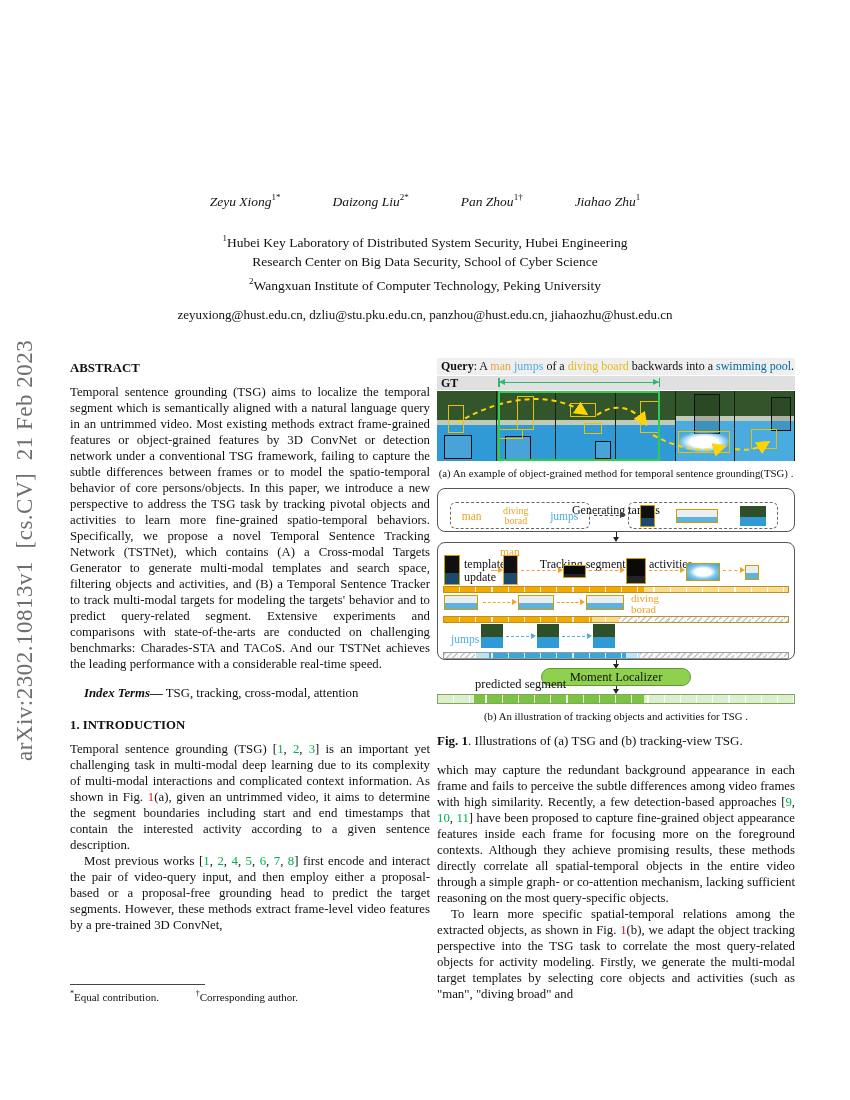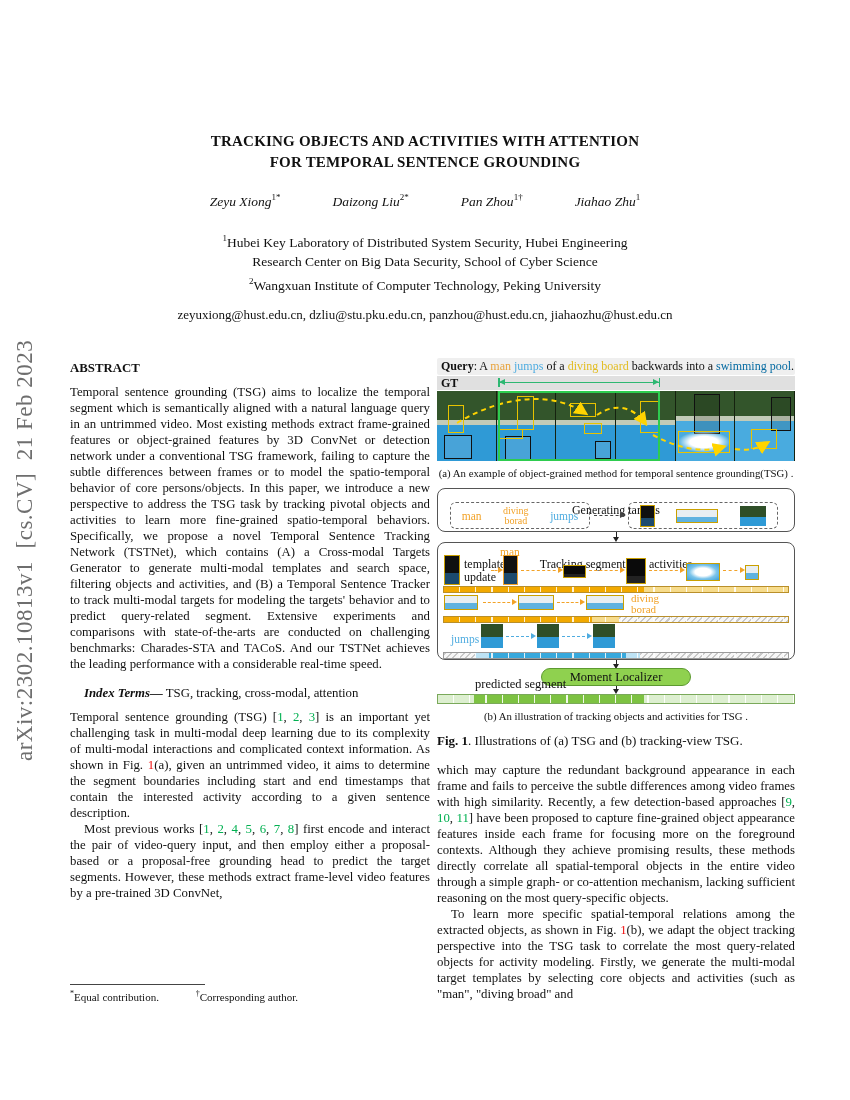--- a/index.html
+++ b/index.html
@@ -141,44 +141,41 @@
   .figcap { font-size:13px; margin-top:9px; }
   .figcap b { font-weight:bold; }
 </style>
 </head>
 <body>
 
 <div class="page">
 
   <div class="arxiv">arXiv:2302.10813v1  [cs.CV]  21 Feb 2023</div>
 
-  <div class="title">
-    <div>TRACKING OBJECTS AND ACTIVITIES WITH ATTENTION</div>
-    <div>FOR TEMPORAL SENTENCE GROUNDING</div>
-  </div>
 
   <div class="authors">
     <span><span>Zeyu Xiong</span><sup>1*</sup></span>
     <span><span>Daizong Liu</span><sup>2*</sup></span>
     <span><span>Pan Zhou</span><sup>1†</sup></span>
     <span><span>Jiahao Zhu</span><sup>1</sup></span>
   </div>
 
   <div class="affils">
     <div><sup>1</sup><span>Hubei Key Laboratory of Distributed System Security, Hubei Engineering</span></div>
     <div><span>Research Center on Big Data Security, School of Cyber Science</span></div>
     <div><sup>2</sup><span>Wangxuan Institute of Computer Technology, Peking University</span></div>
   </div>
 
   <div class="emails">zeyuxiong@hust.edu.cn, dzliu@stu.pku.edu.cn, panzhou@hust.edu.cn, jiahaozhu@hust.edu.cn</div>
 
   <div class="col left">
     <div class="sec-head">ABSTRACT</div>
     <p class="just">Temporal sentence grounding (TSG) aims to localize the temporal segment which is semantically aligned with a natural language query in an untrimmed video. Most existing methods extract frame-grained features or object-grained features by 3D ConvNet or detection network under a conventional TSG framework, failing to capture the subtle differences between frames or to model the spatio-temporal behavior of core persons/objects. In this paper, we introduce a new perspective to address the TSG task by tracking pivotal objects and activities to learn more fine-grained spatio-temporal behaviors. Specifically, we propose a novel Temporal Sentence Tracking Network (TSTNet), which contains (A) a Cross-modal Targets Generator to generate multi-modal templates and search space, filtering objects and activities, and (B) a Temporal Sentence Tracker to track multi-modal targets for modeling the targets' behavior and to predict query-related segment. Extensive experiments and comparisons with state-of-the-arts are conducted on challenging benchmarks: Charades-STA and TACoS. And our TSTNet achieves the leading performance with a considerable real-time speed.</p>
     <p class="index-terms"><span class="bi">Index Terms—</span><span> TSG, tracking, cross-modal, attention</span></p>
+    <div class="sec-head intro-head">1. INTRODUCTION</div>
     <p class="just"><span>Temporal sentence grounding (TSG) [</span><span class="seg-green">1</span><span>, </span><span class="seg-green">2</span><span>, </span><span class="seg-green">3</span><span>] is an important yet challenging task in multi-modal deep learning due to its complexity of multi-modal interactions and complicated context information. As shown in Fig. </span><span class="seg-red">1</span><span>(a), given an untrimmed video, it aims to determine the segment boundaries including start and end timestamps that contain the interested activity according to a given sentence description.</span></p>
     <p class="just indent"><span>Most previous works [</span><span class="seg-green">1</span><span>, </span><span class="seg-green">2</span><span>, </span><span class="seg-green">4</span><span>, </span><span class="seg-green">5</span><span>, </span><span class="seg-green">6</span><span>, </span><span class="seg-green">7</span><span>, </span><span class="seg-green">8</span><span>] first encode and interact the pair of video-query input, and then employ either a proposal-based or a proposal-free grounding head to predict the target segments. However, these methods extract frame-level video features by a pre-trained 3D ConvNet,</span></p>
   </div>
 
   <div class="footnote">
     <div class="rule"></div>
     <span class="fn-item"><sup>*</sup><span>Equal contribution.</span></span>
     <span class="fn-item"><sup>†</sup><span>Corresponding author.</span></span>
   </div>
 

